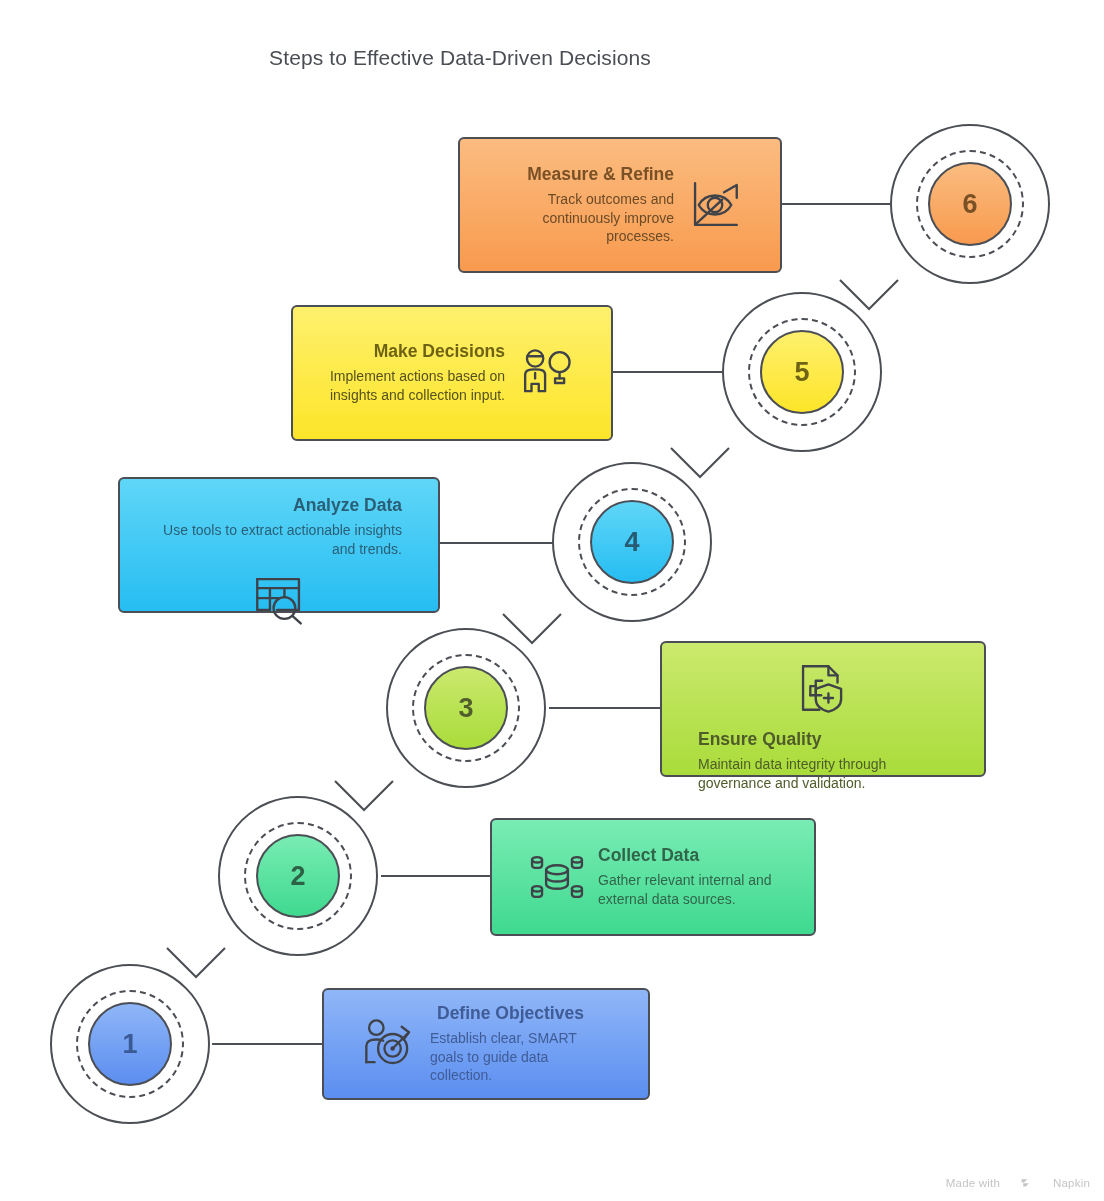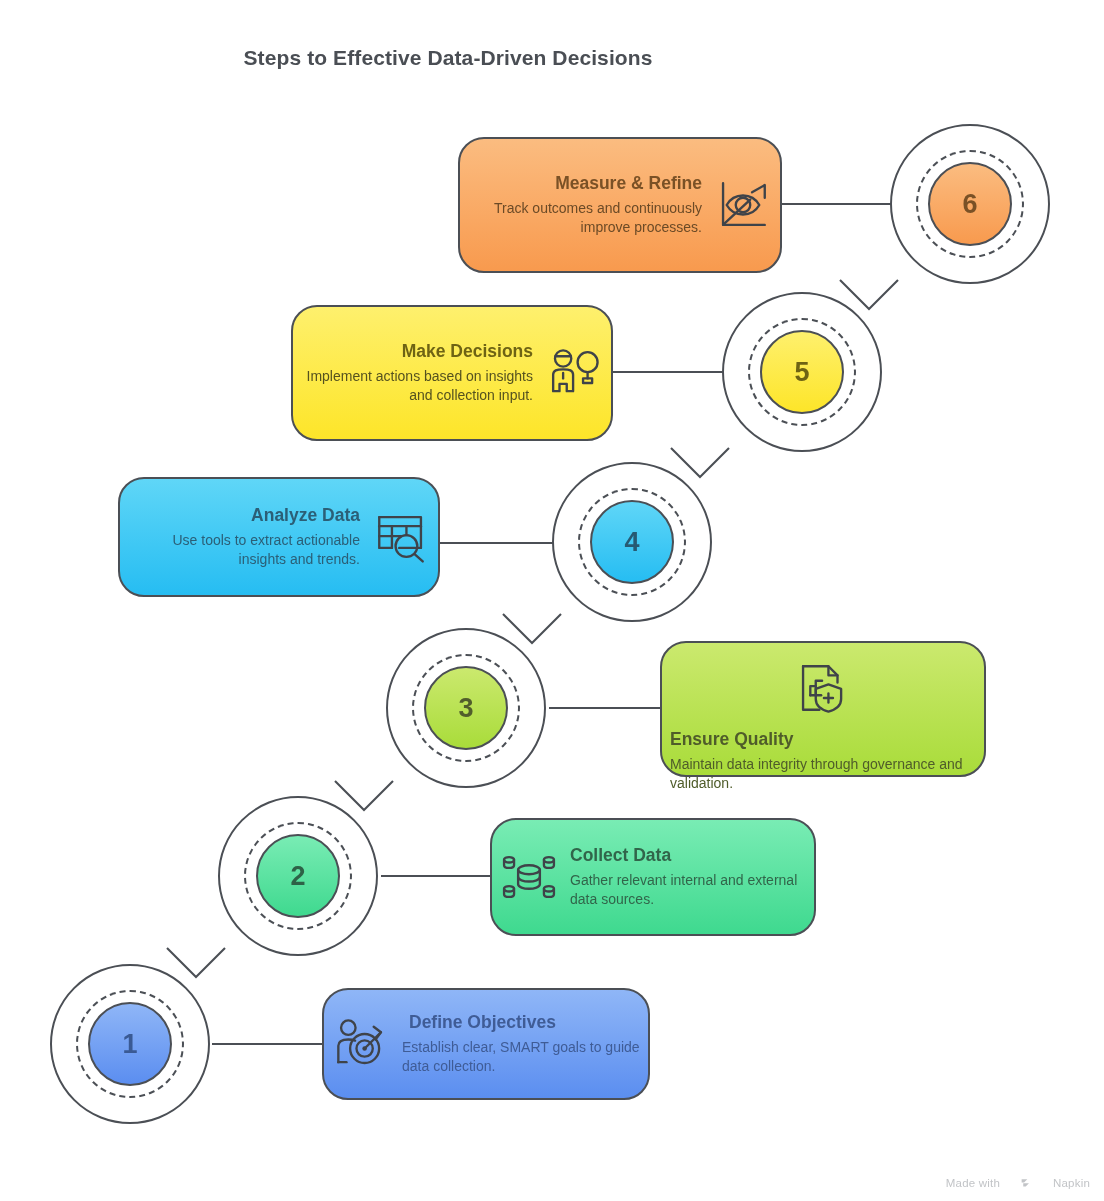--- a/index.html
+++ b/index.html
@@ -21,23 +21,24 @@
     width: 1104px;
     height: 1201px;
   }
   #diagram-title {
     position: absolute;
     left: 0;
     top: 46px;
     width: 896px;
     text-align: center;
     font-size: 21px;
-    font-weight: 700;
+    font-weight: 400;
     color: #4a4e54;
     letter-spacing: 0.1px;
+    padding-left: 12px;
   }
 
   
   #connectors {
     position: absolute;
     left: 0; top: 0;
     width: 1104px;
     height: 1201px;
     pointer-events: none;
   }
@@ -75,24 +76,24 @@
     display: flex;
     align-items: center;
     justify-content: center;
     font-size: 27px;
     font-weight: 700;
   }
 
   
   .card {
     position: absolute;
-    border-radius: 26px;
+    border-radius: 6px;
     border: 2px solid #4b4f55;
     box-sizing: border-box;
-    padding: 16px 8px;
+    padding: 16px 36px;
     display: flex;
     align-items: center;
     gap: 12px;
   }
   .card-text {
     flex: 1 1 auto;
     min-width: 0;
   }
   .card-title {
     font-size: 17.5px;
@@ -226,22 +227,22 @@
       <circle cx="20" cy="16" r="9"></circle>
       <path d="M11.5 13.5 L28.5 13.5"></path>
       <path d="M9 52 L9 34 C9 29 13 28 20 28 C27 28 31 29 31 34 L31 52 L24 52 L24 44 L16 44 L16 52 Z"></path>
       <path d="M20 32 L20 38"></path>
       <circle cx="47" cy="20" r="11"></circle>
       <path d="M47 31 L47 38"></path>
       <path d="M42 38 L52 38 L52 43 L42 43 Z"></path>
     </svg>
   </div>
 
-  <div class="card" style="left:118px; top:477px; width:322px; height:120px;
-       background:linear-gradient(180deg,#5fd6f7 0%,#26bdf2 100%);">
+  <div class="card" style="left:118px; top:477px; width:322px; height:136px;
+       background:linear-gradient(180deg,#5fd6f7 0%,#26bdf2 100%);flex-direction:column;">
     <div class="card-text ta-right">
       <div class="card-title" style="color:#2b5f77;">Analyze Data</div>
       <div class="card-desc" style="color:#2b5f77;">Use tools to extract actionable insights and trends.</div>
     </div>
     <svg class="card-icon" viewBox="0 0 64 64" fill="none" stroke="#3f4349" stroke-width="2.6" stroke-linecap="round" stroke-linejoin="round">
       <path d="M8 10 L54 10 L54 44 L30 44"></path>
       <path d="M8 10 L8 44 L22 44"></path>
       <path d="M8 20 L54 20"></path>
       <path d="M8 31 L32 31"></path>
       <path d="M22 20 L22 44"></path>

